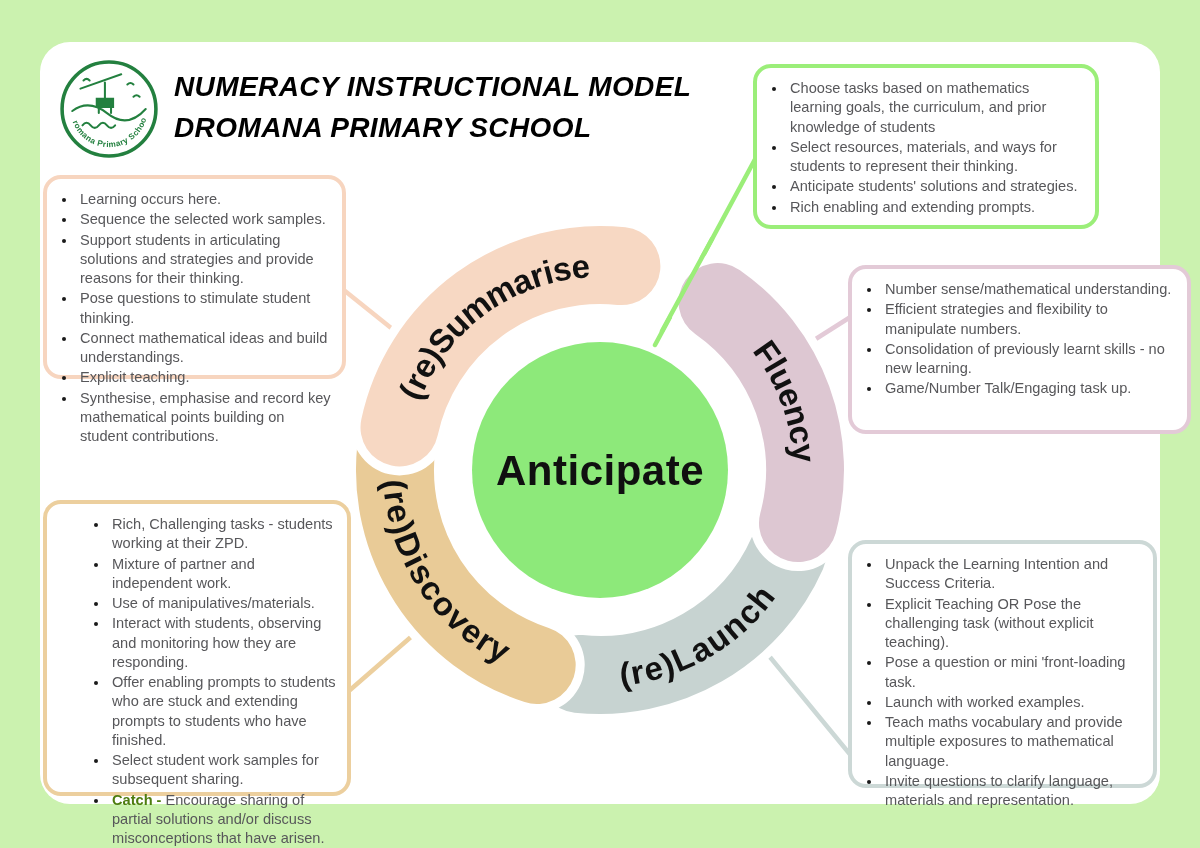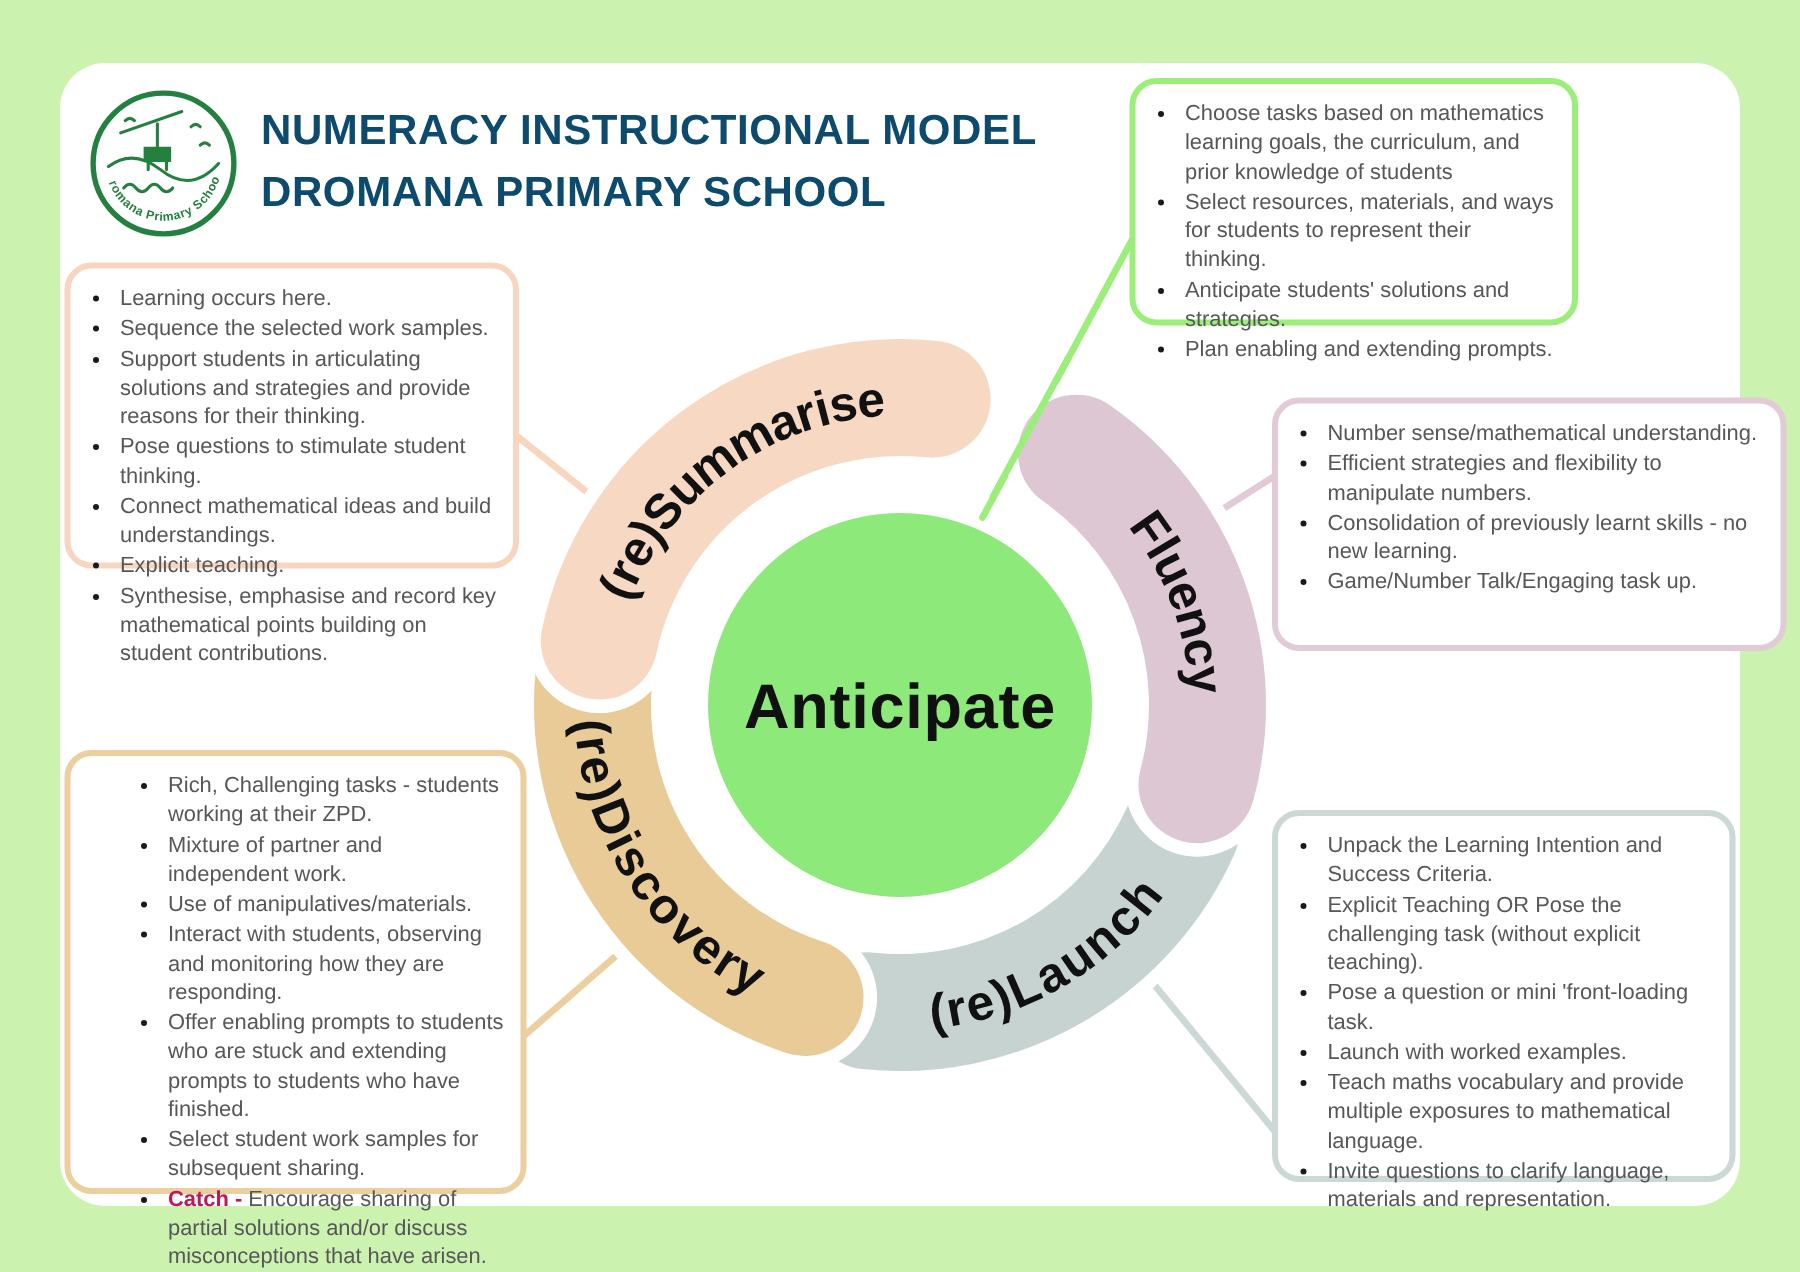--- a/index.html
+++ b/index.html
@@ -10,35 +10,35 @@
   }
   .card{
     position:absolute;left:40px;top:42px;width:1120px;height:762px;
     background:#ffffff;border-radius:30px;
   }
   #rings{position:absolute;left:0;top:0;z-index:2;}
   .header{position:absolute;left:58px;top:58px;z-index:4;display:flex;align-items:flex-start;}
   .logo{width:102px;height:102px;}
   .titles{margin-left:14px;padding-top:8px;}
   .title-line{
-    font-size:28px;font-weight:600;color:#0c4a6e;letter-spacing:0.4px;
-    line-height:41px;white-space:nowrap;
+    font-size:28px;font-weight:600;color:#000000;letter-spacing:0.4px;
+    line-height:41px;white-space:nowrap;font-style:italic;
   }
   .note-box{
     position:absolute;z-index:3;background:#ffffff;
     border:4.5px solid #ccc;border-radius:18px;
     padding:10px 10px 10px 4px;box-sizing:border-box;
   }
   .note-box ul{margin:0;padding:0 0 0 26px;}
   .note-box li{
     font-size:14.6px;color:#57575a;line-height:1.32;
     margin:1px 0;padding-left:3px;
   }
   .note-box li::marker{color:#1a1a1a;font-size:13px;}
-  .note-box li b{color:#be185d;font-weight:bold;}
+  .note-box li b{color:#4d7c0f;font-weight:bold;}
   .arc-label{
     font-size:33px;font-weight:bold;fill:#111;letter-spacing:0.5px;
   }
   .center-label{
     font-size:42px;font-weight:bold;fill:#101010;letter-spacing:0.5px;
   }
   .logo-text{font-size:8px;fill:#23803f;font-weight:bold;letter-spacing:0.4px;}
 </style>
 </head>
 <body>
@@ -110,26 +110,26 @@
     <text class="logo-text">
       <textPath href="#logo-arc" startOffset="50%" text-anchor="middle">Dromana Primary School</textPath>
     </text>
   </svg>
   <div class="titles">
     <div class="title-line">NUMERACY INSTRUCTIONAL MODEL</div>
     <div class="title-line">DROMANA PRIMARY SCHOOL</div>
   </div>
 </div>
 
-<div class="note-box" style="left: 753px; top: 52px; width: 299px; height: 165px; border-color: rgb(155, 238, 121);">
+<div class="note-box" style="left: 753px; top: 64px; width: 346px; height: 165px; border-color: rgb(155, 238, 121);">
   <ul>
       <li>Choose tasks based on mathematics learning goals, the curriculum, and prior knowledge of students</li>
       <li>Select resources, materials, and ways for students to represent their thinking.</li>
       <li>Anticipate students' solutions and strategies.</li>
-      <li>Plan enabling and extending prompts.</li>
+      <li>Rich enabling and extending prompts.</li>
     </ul>
 </div>
 
 <div class="note-box" style="left: 43px; top: 175px; width: 303px; height: 204px; border-color: rgb(247, 213, 191);">
   <ul>
       <li>Learning occurs here.</li>
       <li>Sequence the selected work samples.</li>
       <li>Support students in articulating solutions and strategies and provide reasons for their thinking.</li>
       <li>Pose questions to stimulate student thinking.</li>
       <li>Connect mathematical ideas and build understandings.</li>

